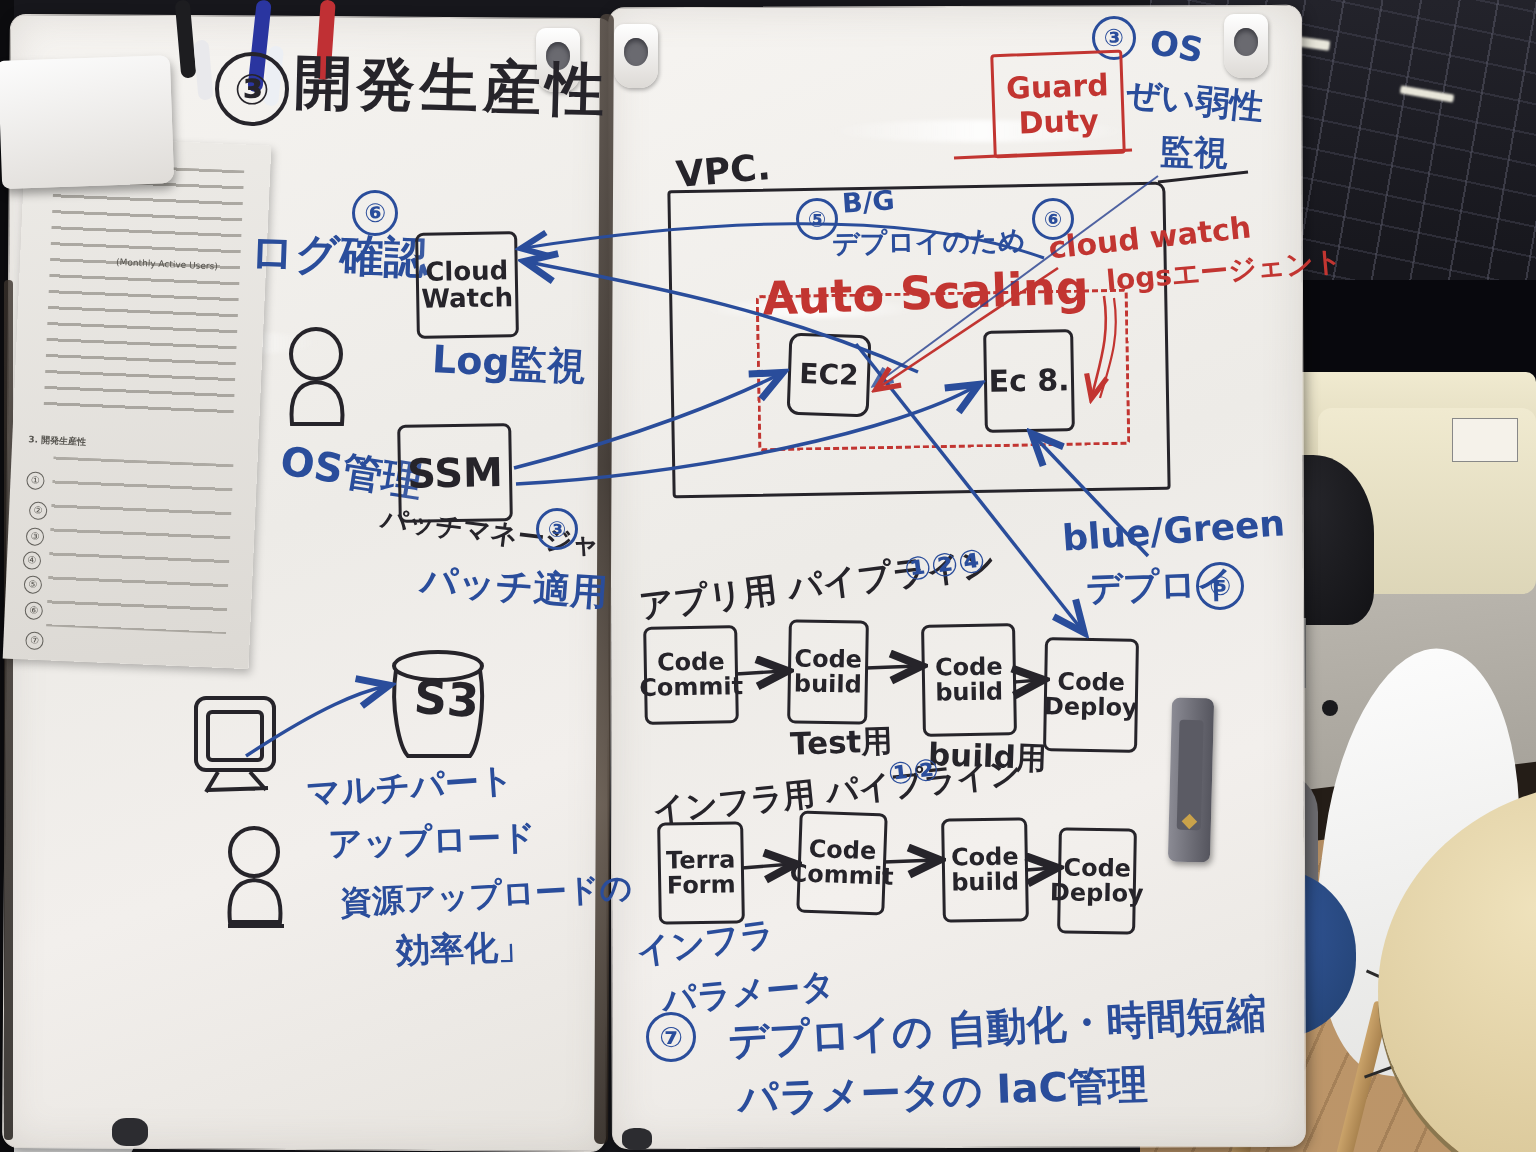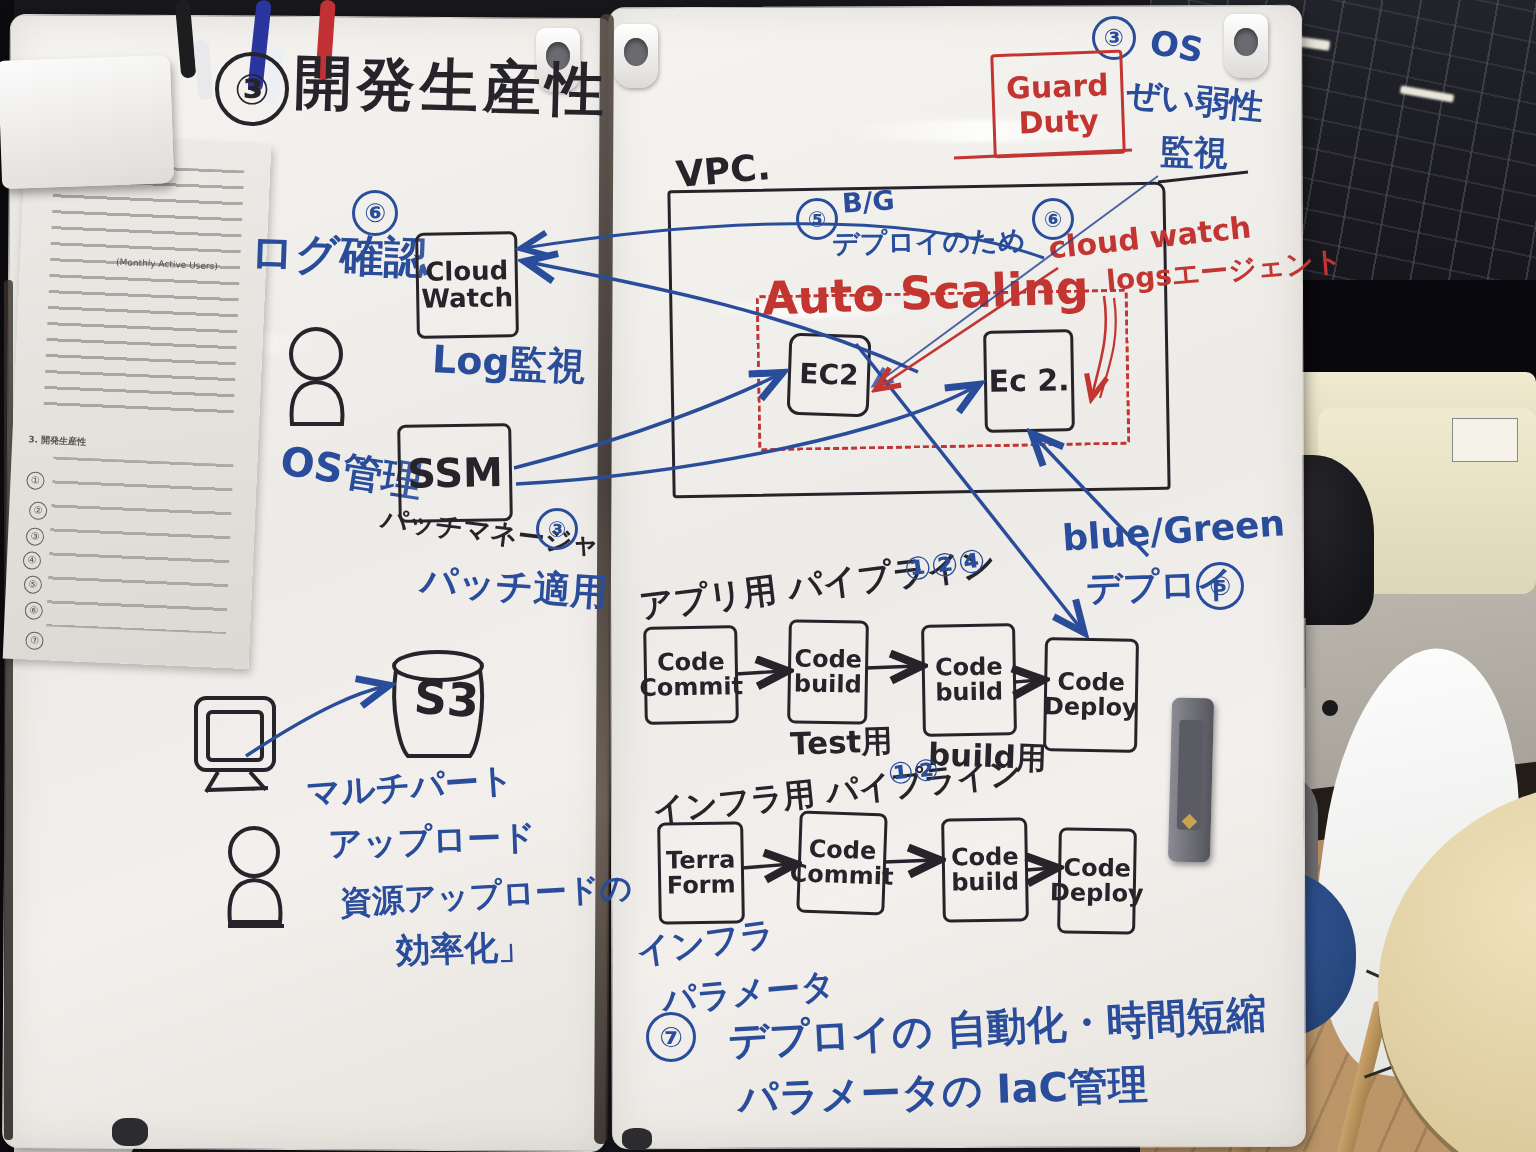--- a/index.html
+++ b/index.html
@@ -213,21 +213,21 @@
   <div class="abs ink red" style="left:762px;top:266px;font-size:46px;transform:rotate(-2deg);">Auto Scaling</div>
   <div class="abs cbadge blue ink" style="left:1032px;top:198px;width:36px;height:36px;border:3px solid #2a4d9b;font-size:22px;">⑥</div>
   <div class="abs ink red" style="left:1048px;top:220px;font-size:30px;transform:rotate(-6deg);">cloud watch</div>
   <div class="abs ink red" style="left:1106px;top:252px;font-size:28px;transform:rotate(-5deg);">logsエージェント</div>
 
   <div class="abs dashred" style="left:757px;top:292px;width:366px;height:150px;transform:rotate(-1deg);"></div>
   <div class="abs inkbox" style="left:788px;top:334px;width:76px;height:76px;border-radius:12px;font-size:28px;transform:rotate(2deg);">
     <span>EC2</span>
   </div>
   <div class="abs inkbox" style="left:984px;top:330px;width:84px;height:96px;font-size:30px;transform:rotate(-1deg);">
-    <span>Ec 2.</span>
+    <span>Ec 8.</span>
   </div>
 
   <div class="abs ink blue" style="left:1062px;top:510px;font-size:36px;transform:rotate(-4deg);">blue/Green</div>
   <div class="abs ink blue" style="left:1086px;top:562px;font-size:36px;transform:rotate(-2deg);">デプロイ</div>
   <div class="abs cbadge blue ink" style="left:1196px;top:562px;width:42px;height:42px;border:3px solid #2a4d9b;font-size:26px;">⑤</div>
 
   <div class="abs ink black" style="left:638px;top:562px;font-size:34px;transform:rotate(-7deg);">アプリ用 パイプライン</div>
   <div class="abs ink blue" style="left:904px;top:546px;font-size:32px;transform:rotate(-7deg);">①②④</div>
   <div class="abs inkbox" style="left:644px;top:626px;width:88px;height:92px;font-size:24px;transform:rotate(-1deg);">
     <span>Code</span>

